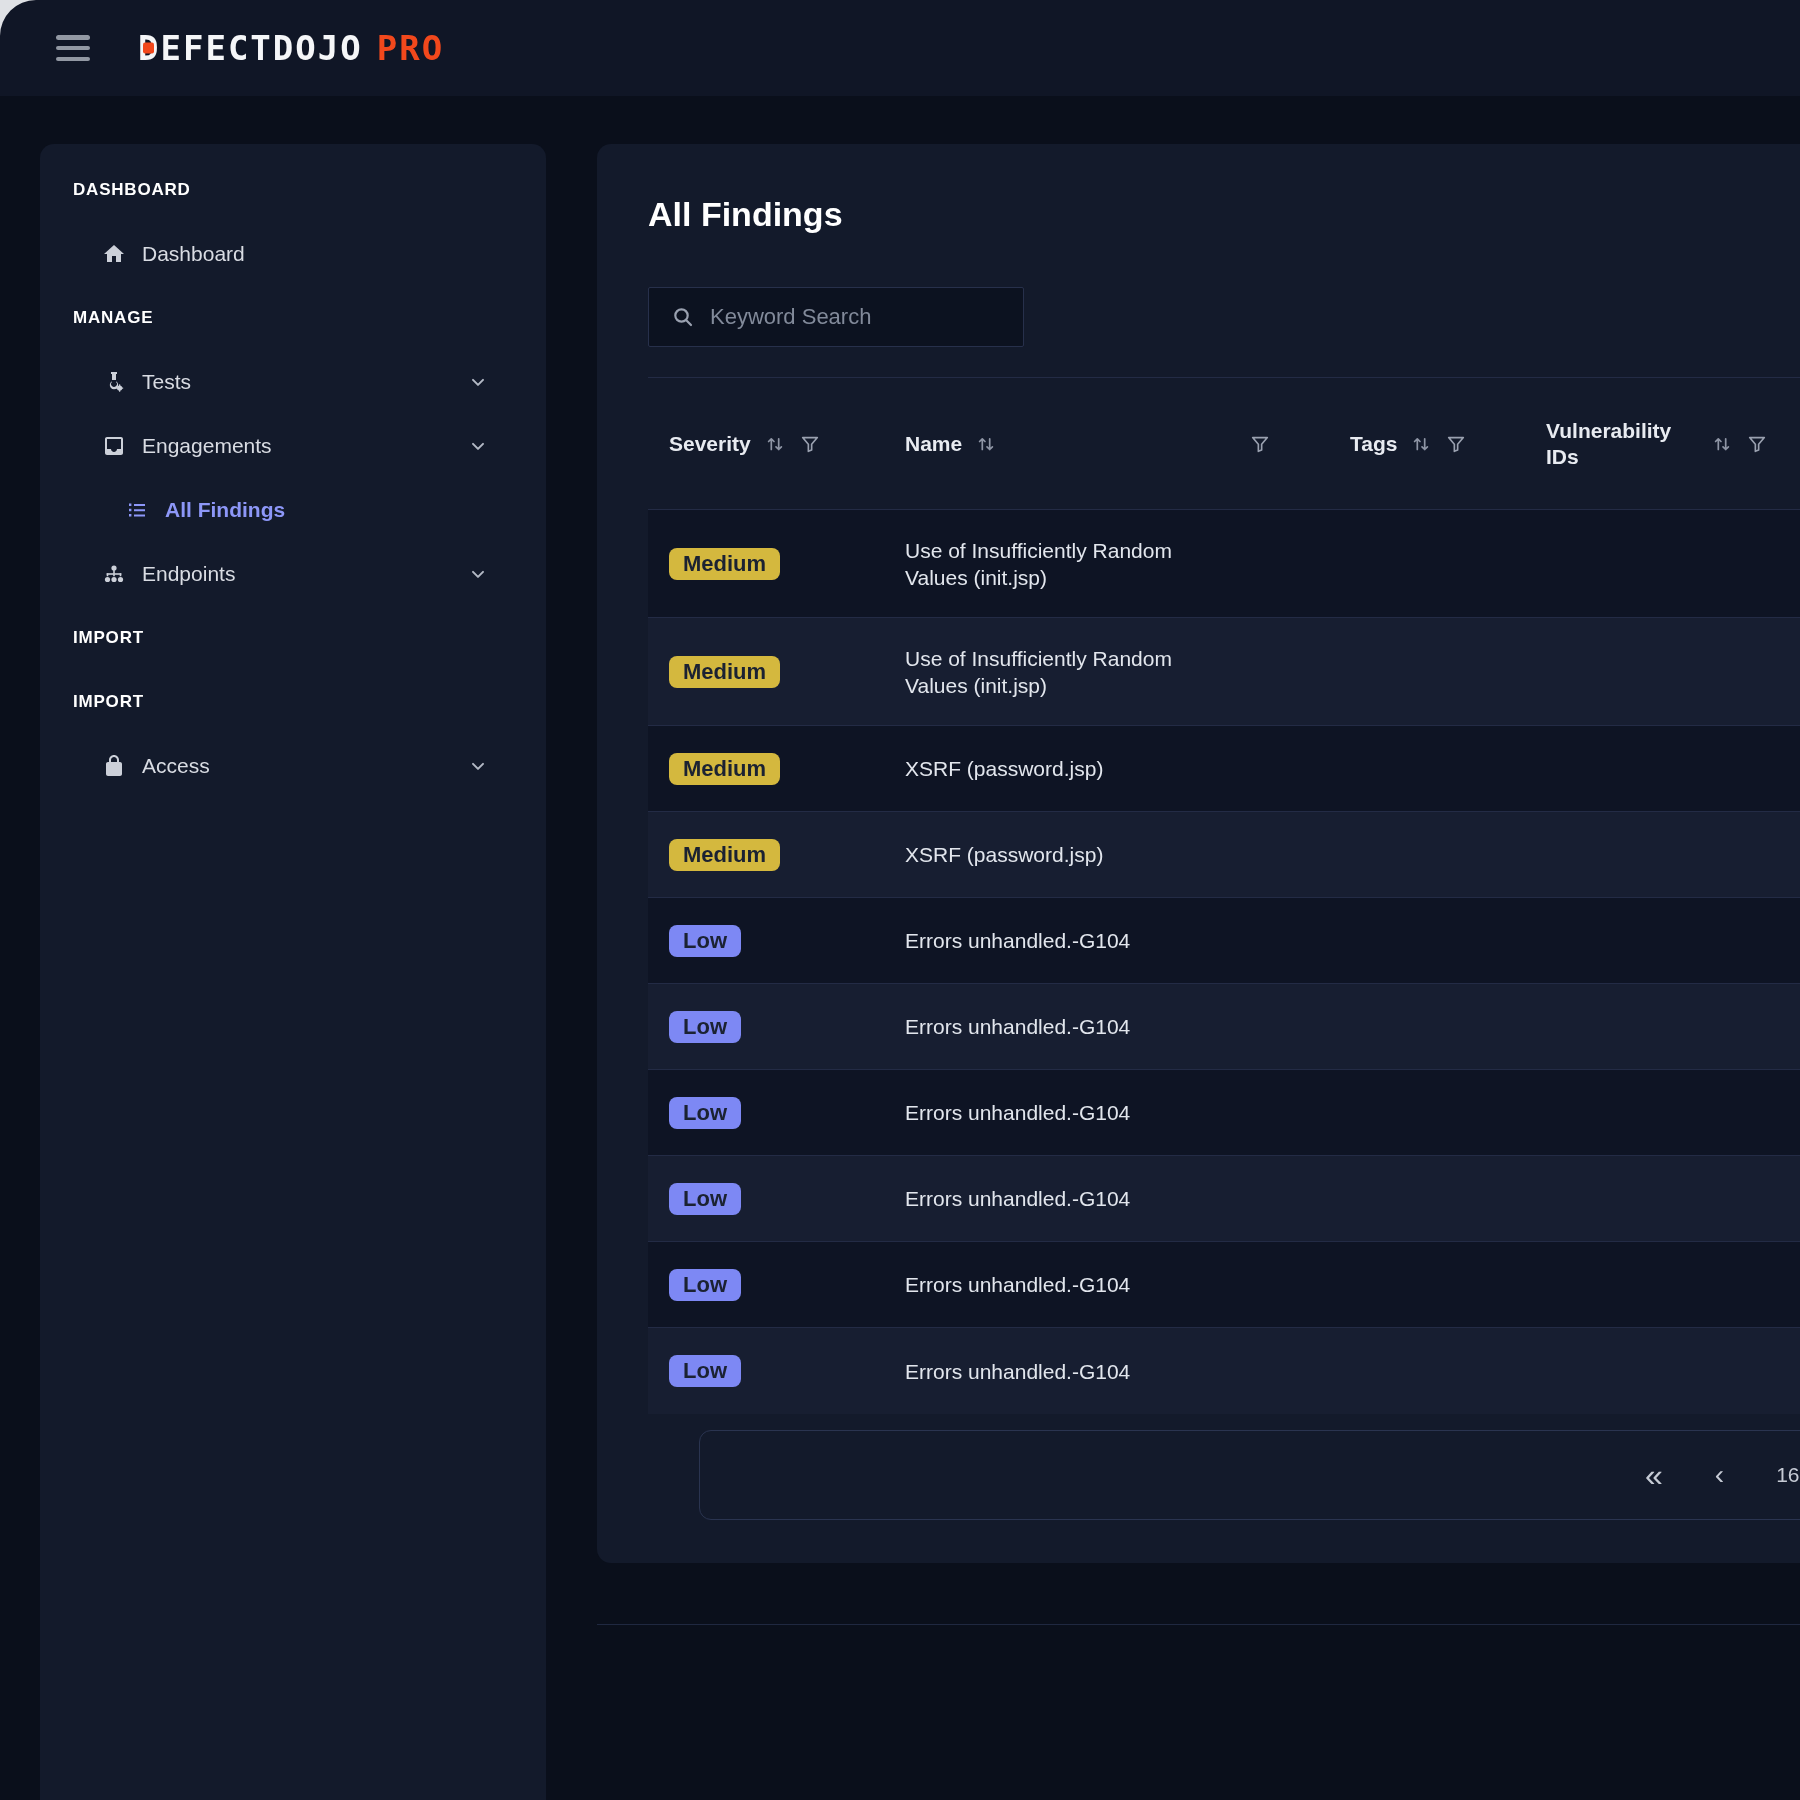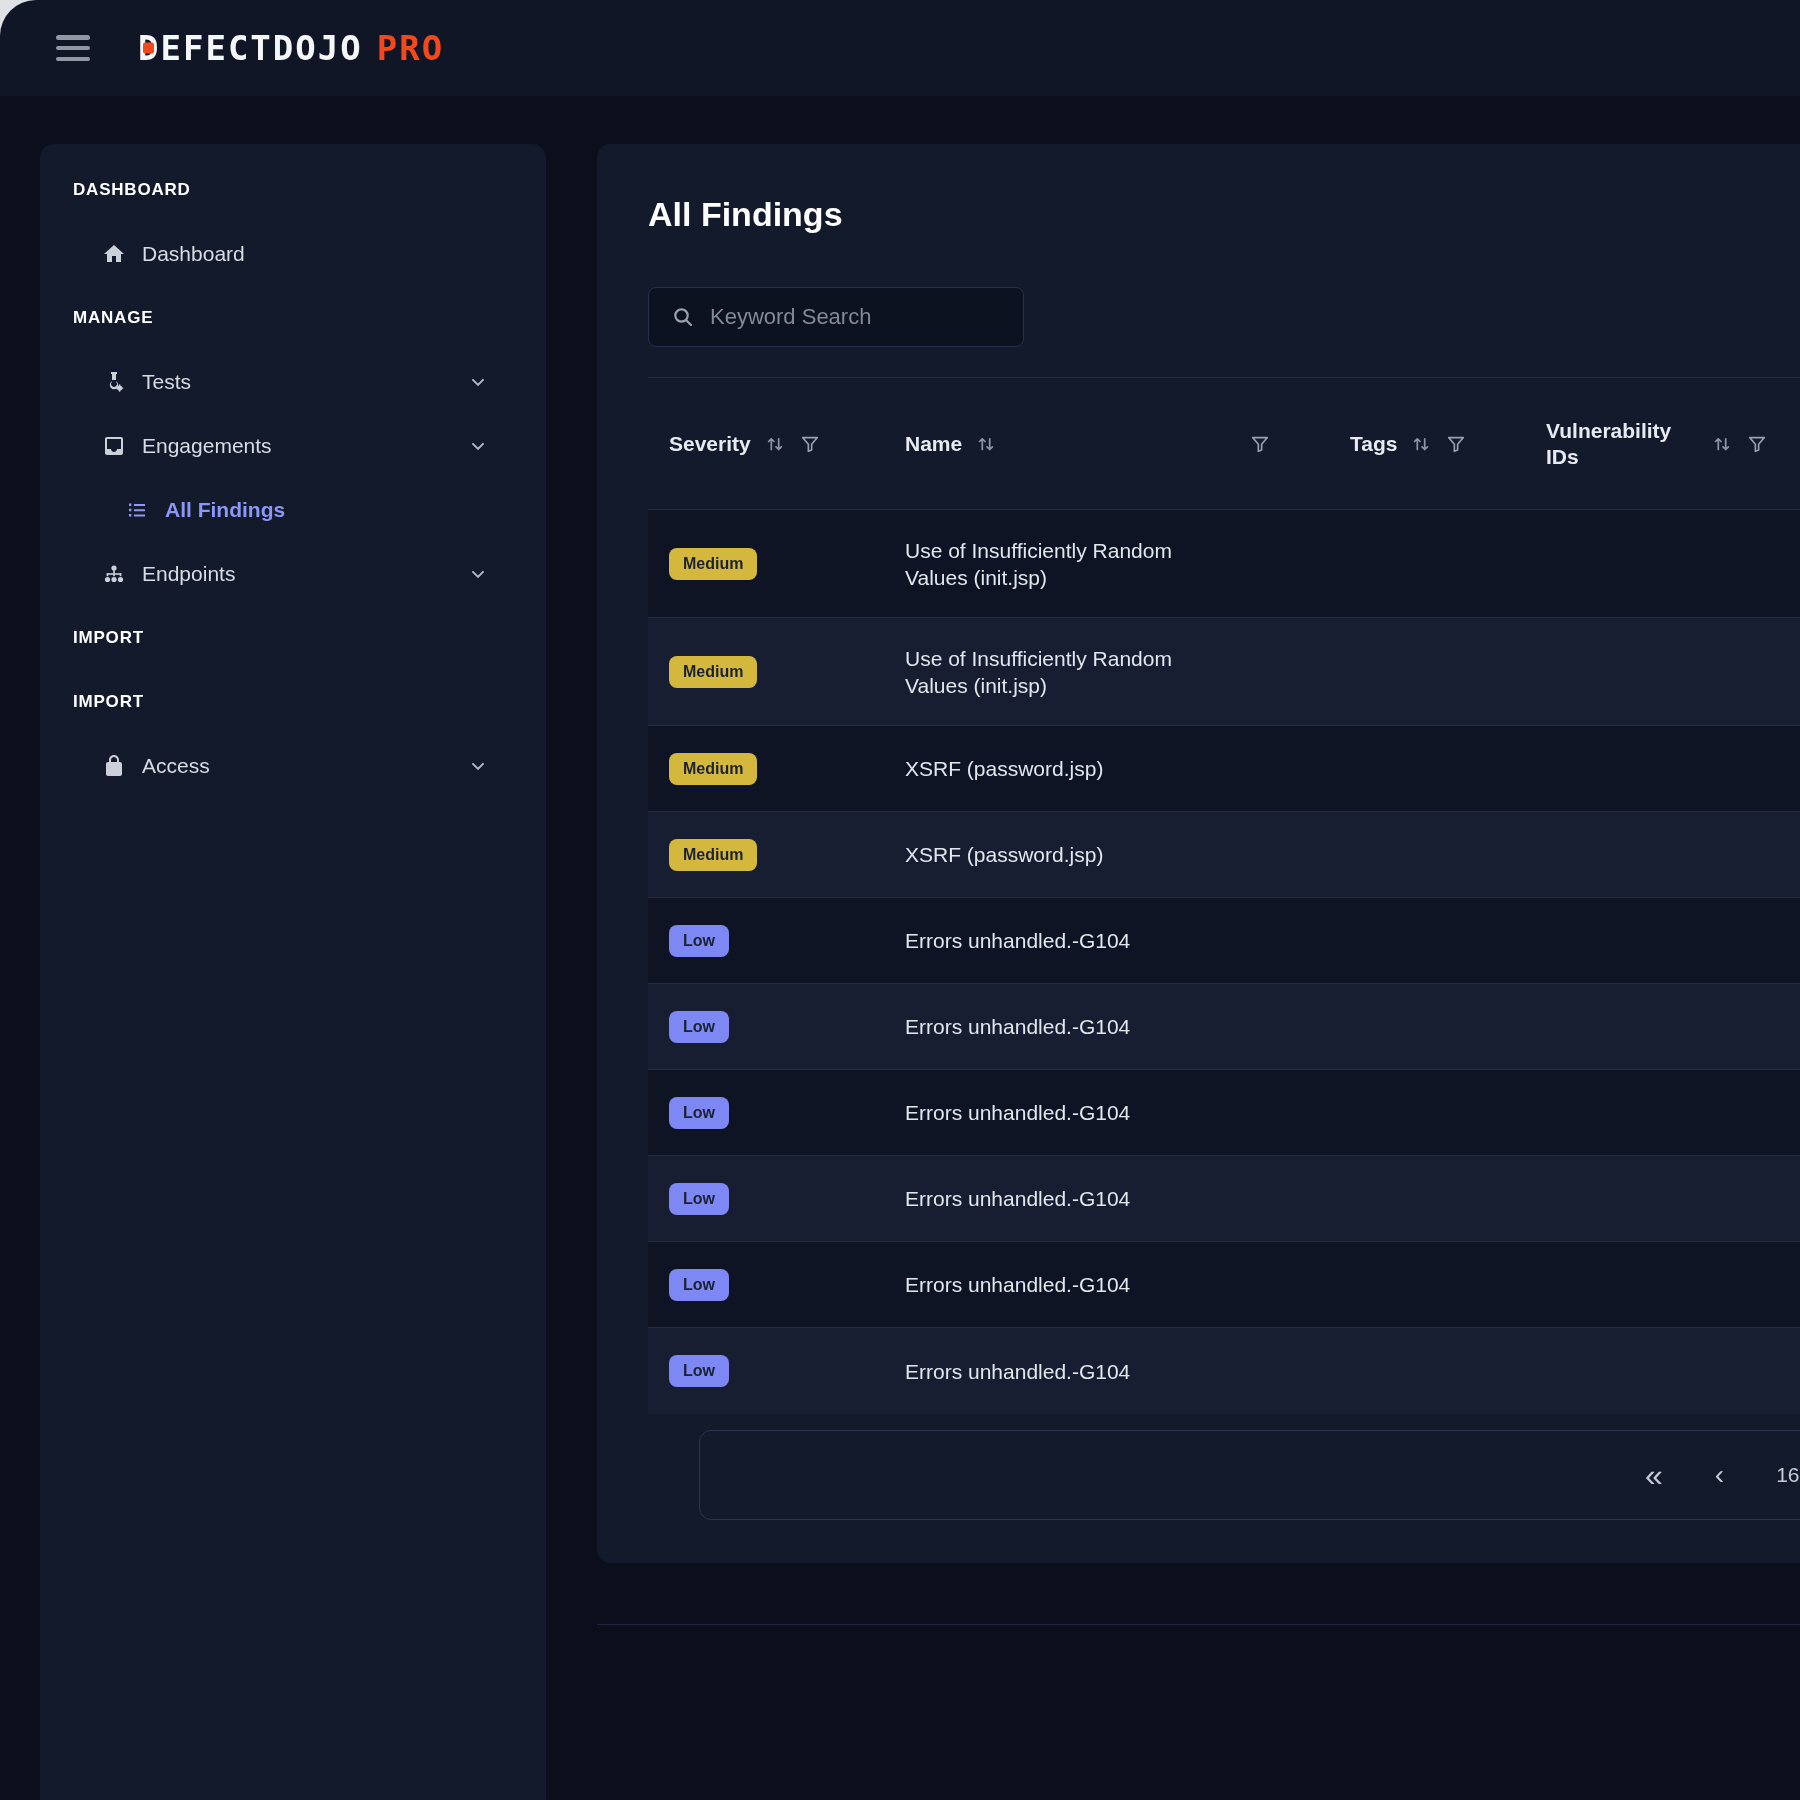--- a/index.html
+++ b/index.html
@@ -97,21 +97,21 @@
   
   .main-panel{
     position:absolute;left:597px;top:144px;width:1245px;height:1419px;
     background:var(--panel);border-radius:14px;
     padding:48px 0 45px 51px;
   }
   .page-title{font-size:34px;font-weight:600;color:#ffffff;line-height:44px;}
   .search-box{
     margin-top:51px;width:376px;height:60px;
     background:var(--inputbg);
-    border:1px solid #27304b;border-radius:8px;
+    border:1px solid #27304b;border-radius:2px;
     display:flex;align-items:center;padding-left:22px;gap:15px;
   }
   .search-box .s-icon{width:24px;height:24px;color:#9aa1b0;display:inline-flex;}
   .search-box .s-icon svg{width:24px;height:24px;}
   .search-box input{
     background:transparent;border:none;outline:none;
     font-family:"Liberation Sans", sans-serif;
     font-size:22px;color:#dfe3ea;width:290px;
   }
   .search-box input::placeholder{color:#828a9a;}
@@ -133,21 +133,21 @@
   .funnel{width:22px;height:22px;color:#9aa1b0;display:inline-flex;flex:none;cursor:pointer;}
   .funnel svg{width:22px;height:22px;}
   .t-row{min-height:86px;cursor:pointer;}
   .t-row.tall{min-height:108px;}
   .t-row.alt{background:var(--rowlight);}
   .t-row{background:var(--rowdark);border-bottom:1px solid var(--line);}
   .t-row:last-child{border-bottom:none;}
   .cell{padding-left:21px;}
   .sev-badge{
     display:inline-block;border-radius:8px;
-    font-size:16px;font-weight:bold;color:#1b2232;
+    font-size:22px;font-weight:bold;color:#1b2232;
     padding:5px 14px;line-height:22px;
   }
   .name-cell{
     font-size:21px;color:#e2e6ed;line-height:27px;max-width:340px;
   }
   
   .pagination{
     margin-left:51px;margin-right:-60px;margin-top:16px;height:90px;
     border:1px solid var(--line2);border-radius:12px;
     position:relative;

